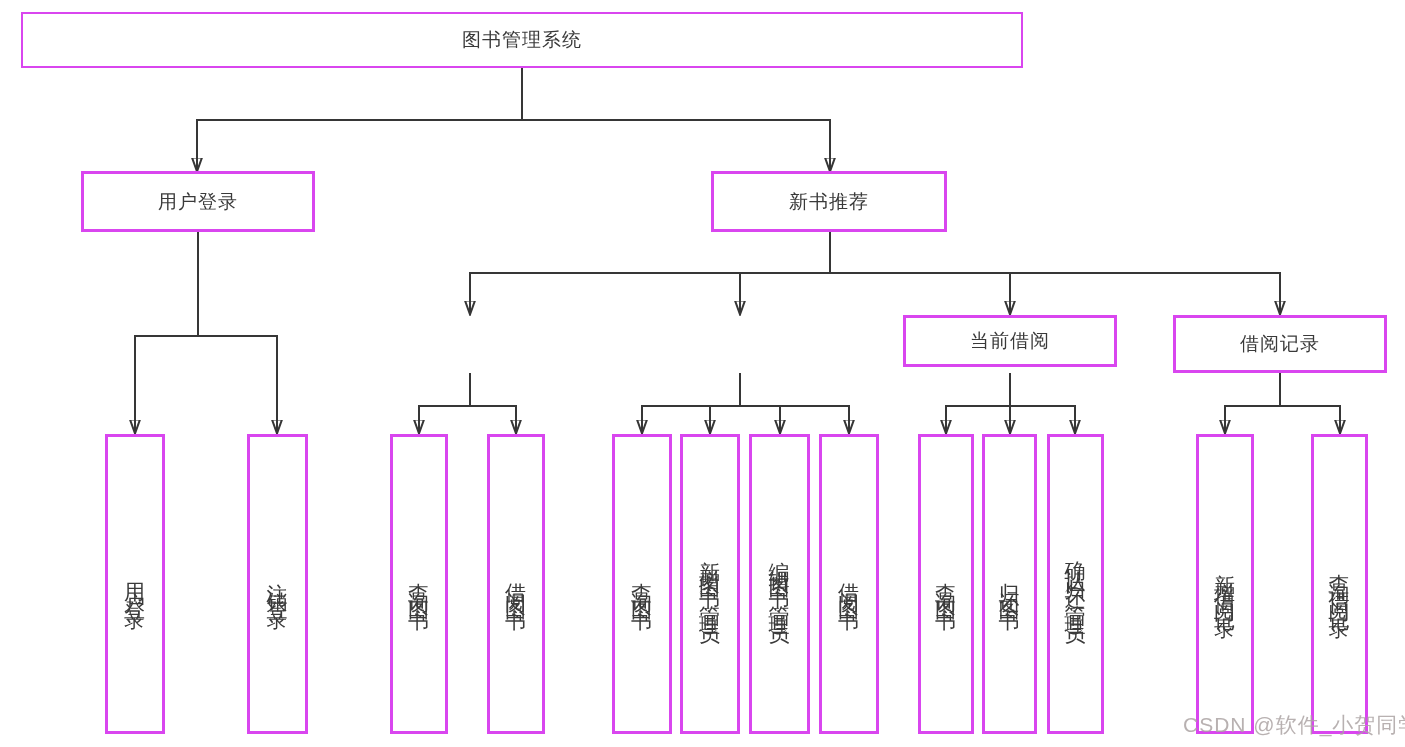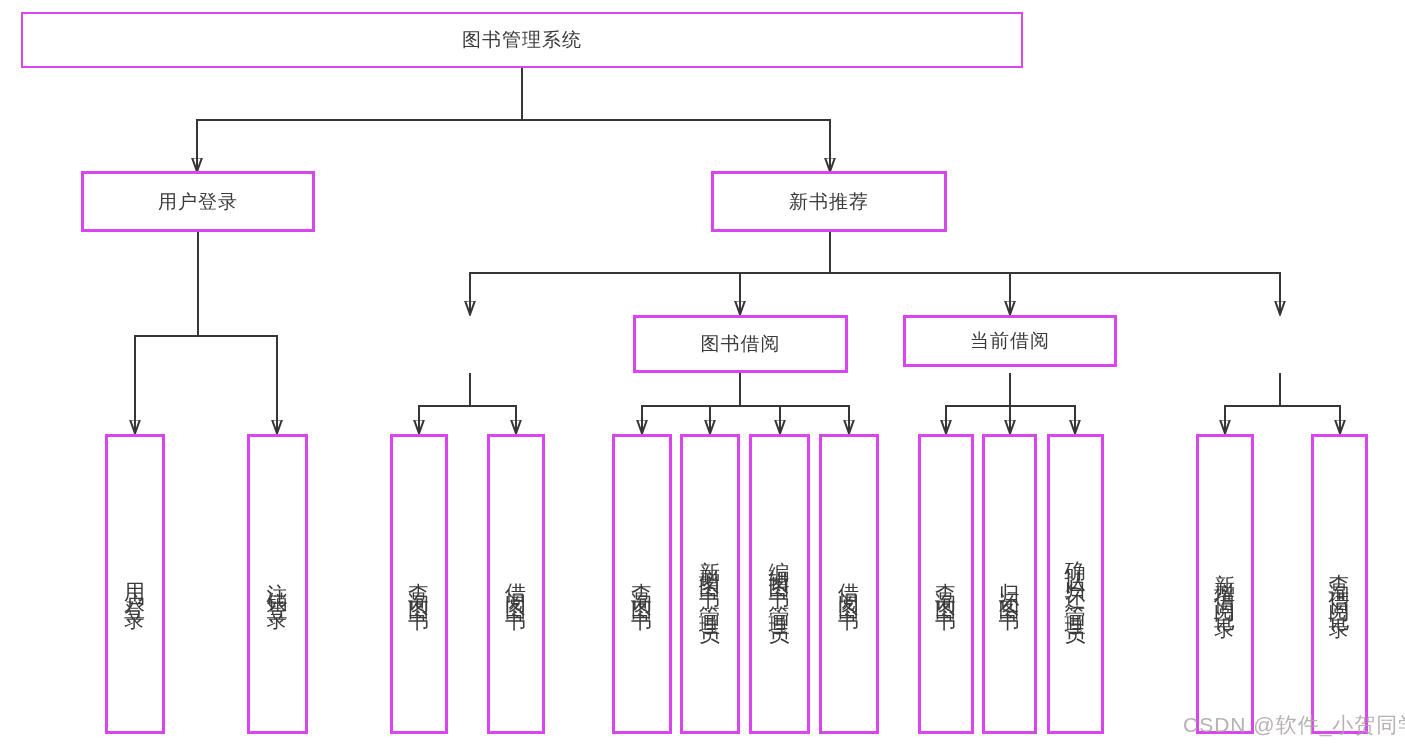--- a/index.html
+++ b/index.html
@@ -82,25 +82,25 @@
     <span class="hlabel">图书管理系统</span>
   </div>
 
   <div class="node" style="left:81px; top:171px; width:234px; height:61px;">
     <span class="hlabel">用户登录</span>
   </div>
   <div class="node" style="left:711px; top:171px; width:236px; height:61px;">
     <span class="hlabel">新书推荐</span>
   </div>
 
-  <div class="node" style="left:633px; top:315px; width:215px; height:58px;">
-    <span class="hlabel">图书借阅</span>
-  </div>
   <div class="node" style="left:903px; top:315px; width:214px; height:52px;">
     <span class="hlabel">当前借阅</span>
+  </div>
+  <div class="node" style="left:1173px; top:315px; width:214px; height:58px;">
+    <span class="hlabel">借阅记录</span>
   </div>
 
   <div class="node" style="left:105px; top:434px; width:60px; height:300px;">
     <span class="vtext">用户登录</span>
   </div>
   <div class="node" style="left:247px; top:434px; width:61px; height:300px;">
     <span class="vtext">注销登录</span>
   </div>
 
   <div class="node" style="left:390px; top:434px; width:58px; height:300px;">

